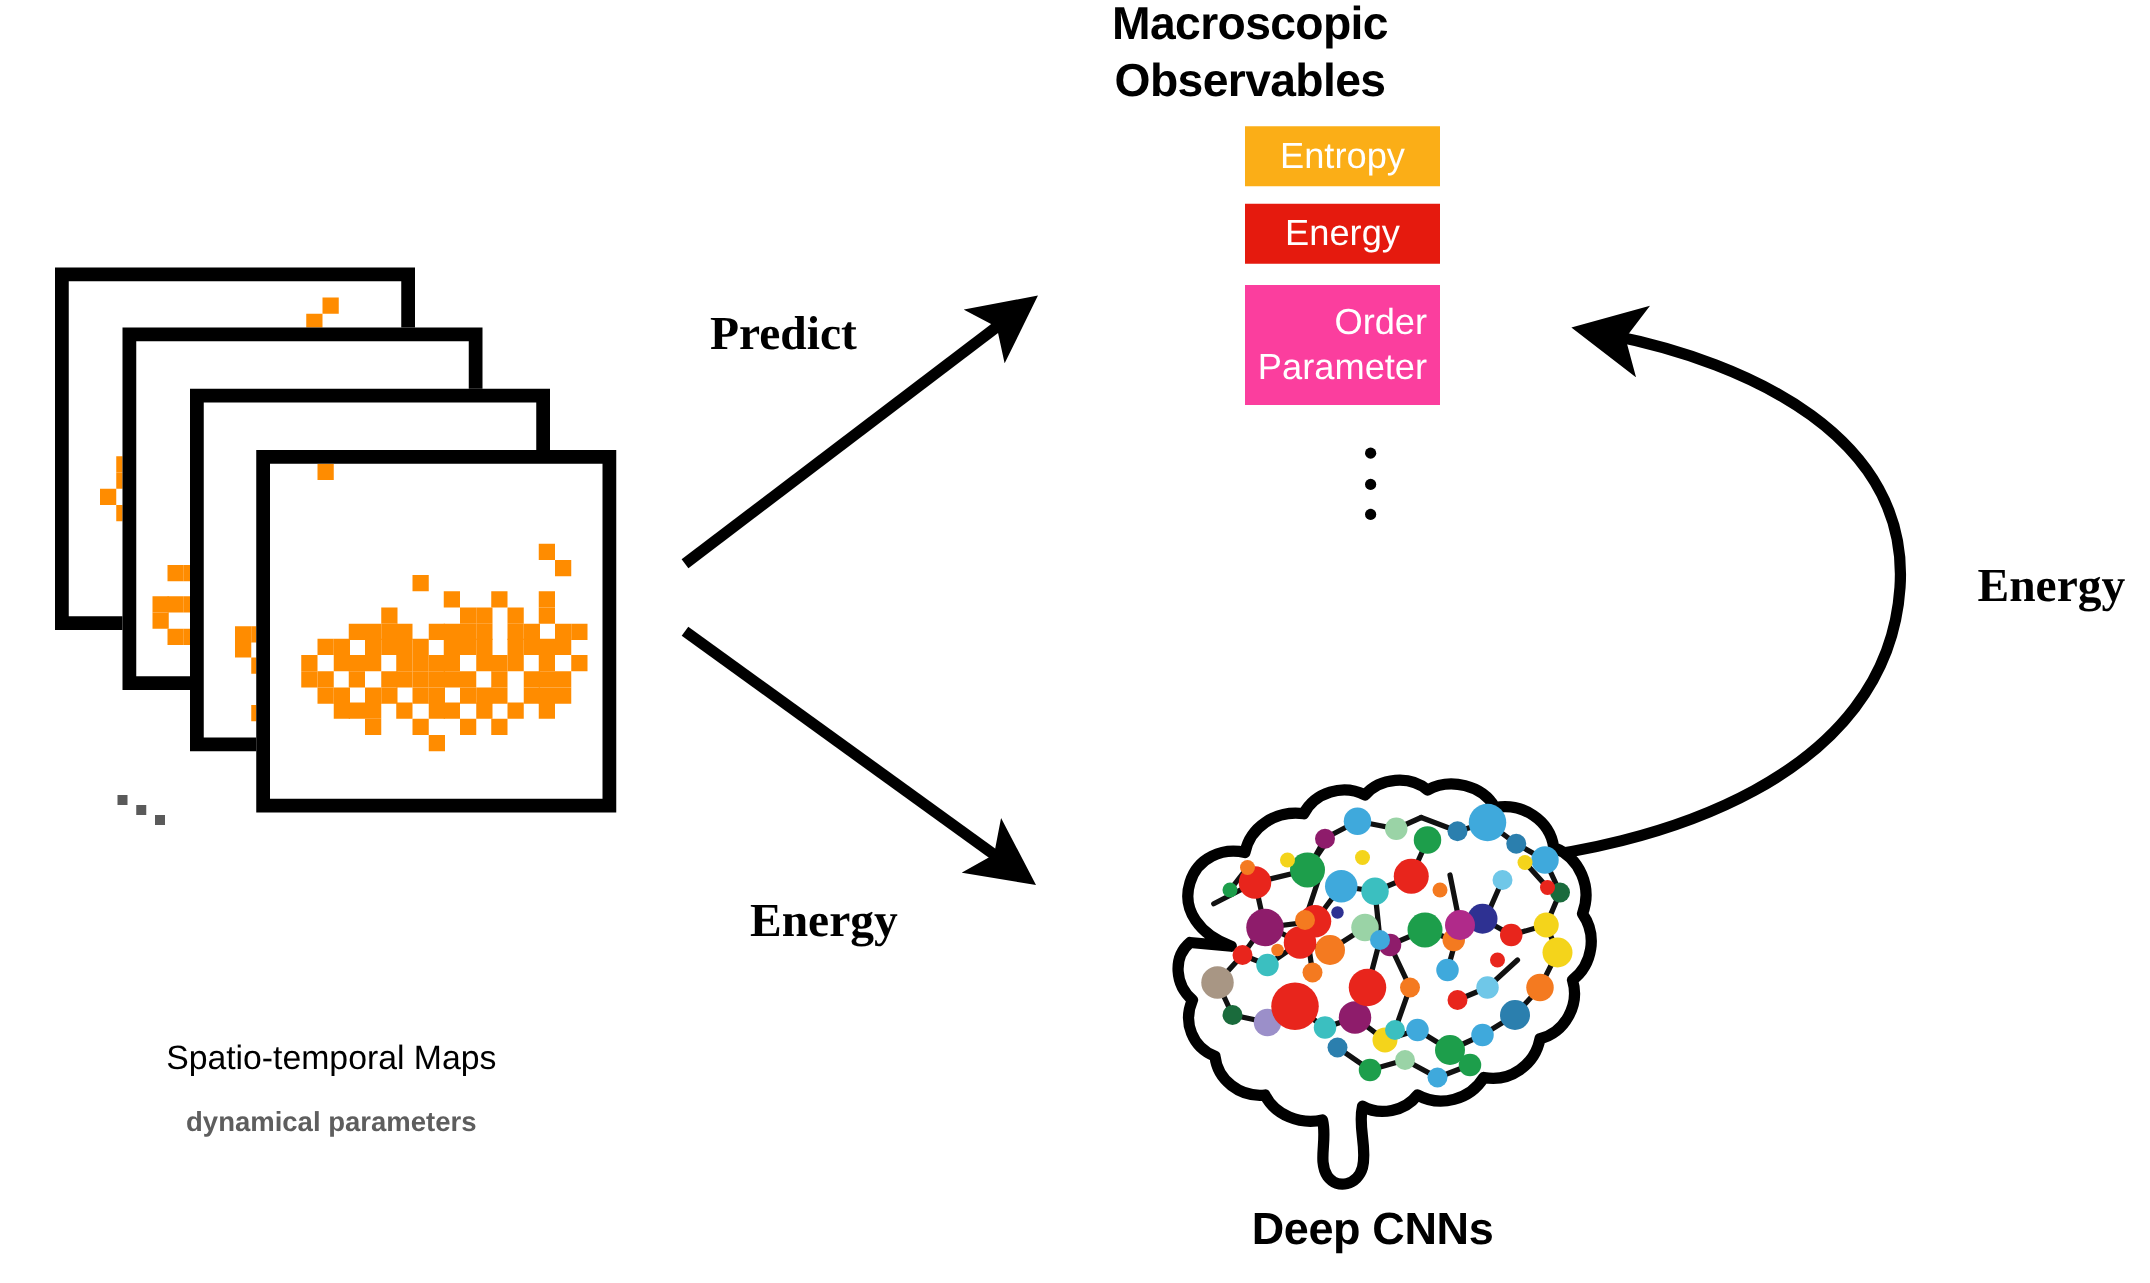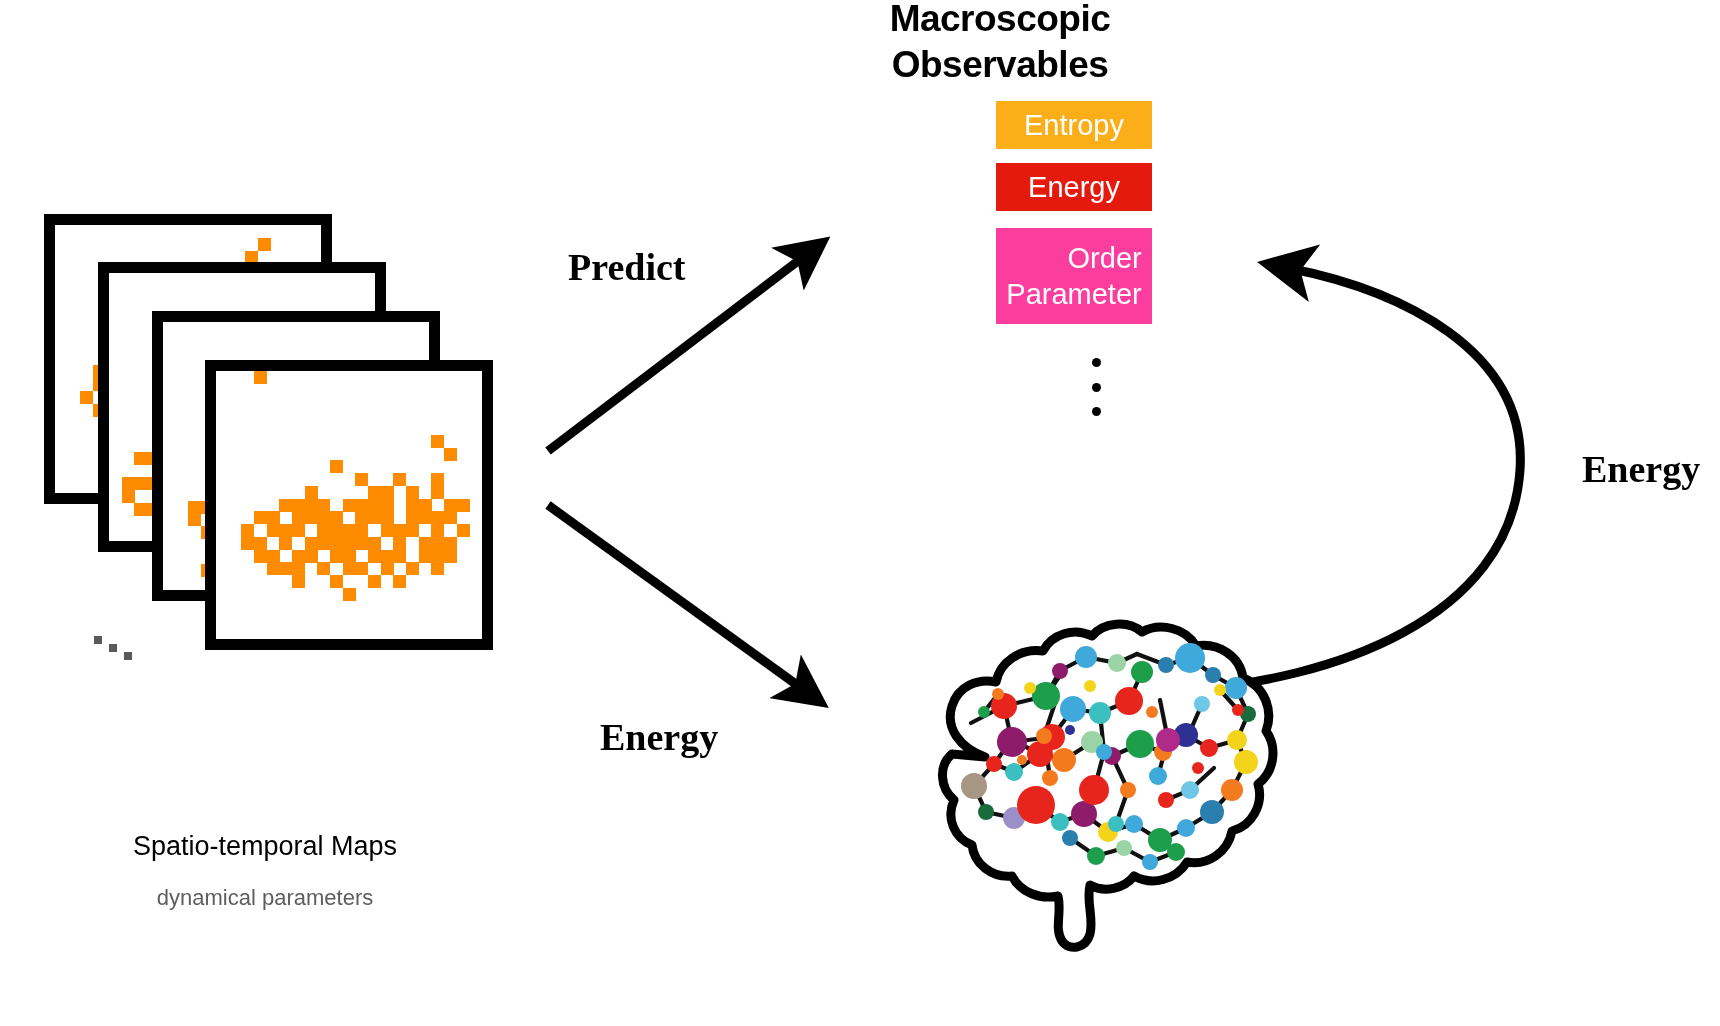--- a/index.html
+++ b/index.html
@@ -121,21 +121,21 @@
     position: absolute;
     left: 0px;
     top: 848px;
     width: 530px;
     text-align: center;
     font-family: "Liberation Sans", sans-serif;
     font-size: 22px;
     line-height: 33px;
     color: #6b6b6b;
   }
-  #maps-sub b { font-weight: normal; color: #5e5e5e; }
+  #maps-sub b { font-weight: bold; color: #5e5e5e; }
 
   
   .arrow-label {
     position: absolute;
     font-family: "Liberation Serif", serif;
     font-weight: bold;
     color: #000000;
     white-space: nowrap;
   }
   #label-compute { left: 568px;  top: 245px; font-size: 38px; }
@@ -483,14 +483,15 @@
       <circle cx="1238" cy="710" r="6" fill="#E8251C"></circle>
       <circle cx="1030" cy="688" r="6" fill="#F4D41B"></circle>
       <circle cx="1090" cy="686" r="6" fill="#F4D41B"></circle>
       <circle cx="1152" cy="712" r="6" fill="#F47A20"></circle>
       <circle cx="1198" cy="768" r="6" fill="#E8251C"></circle>
       <circle cx="1070" cy="730" r="5" fill="#2E3192"></circle>
       <circle cx="1022" cy="760" r="5" fill="#F47A20"></circle>
     </g>
   </svg>
 
+  <div id="cnn-label">Deep CNNs</div>
 
 </div>
 
 </body></html>

